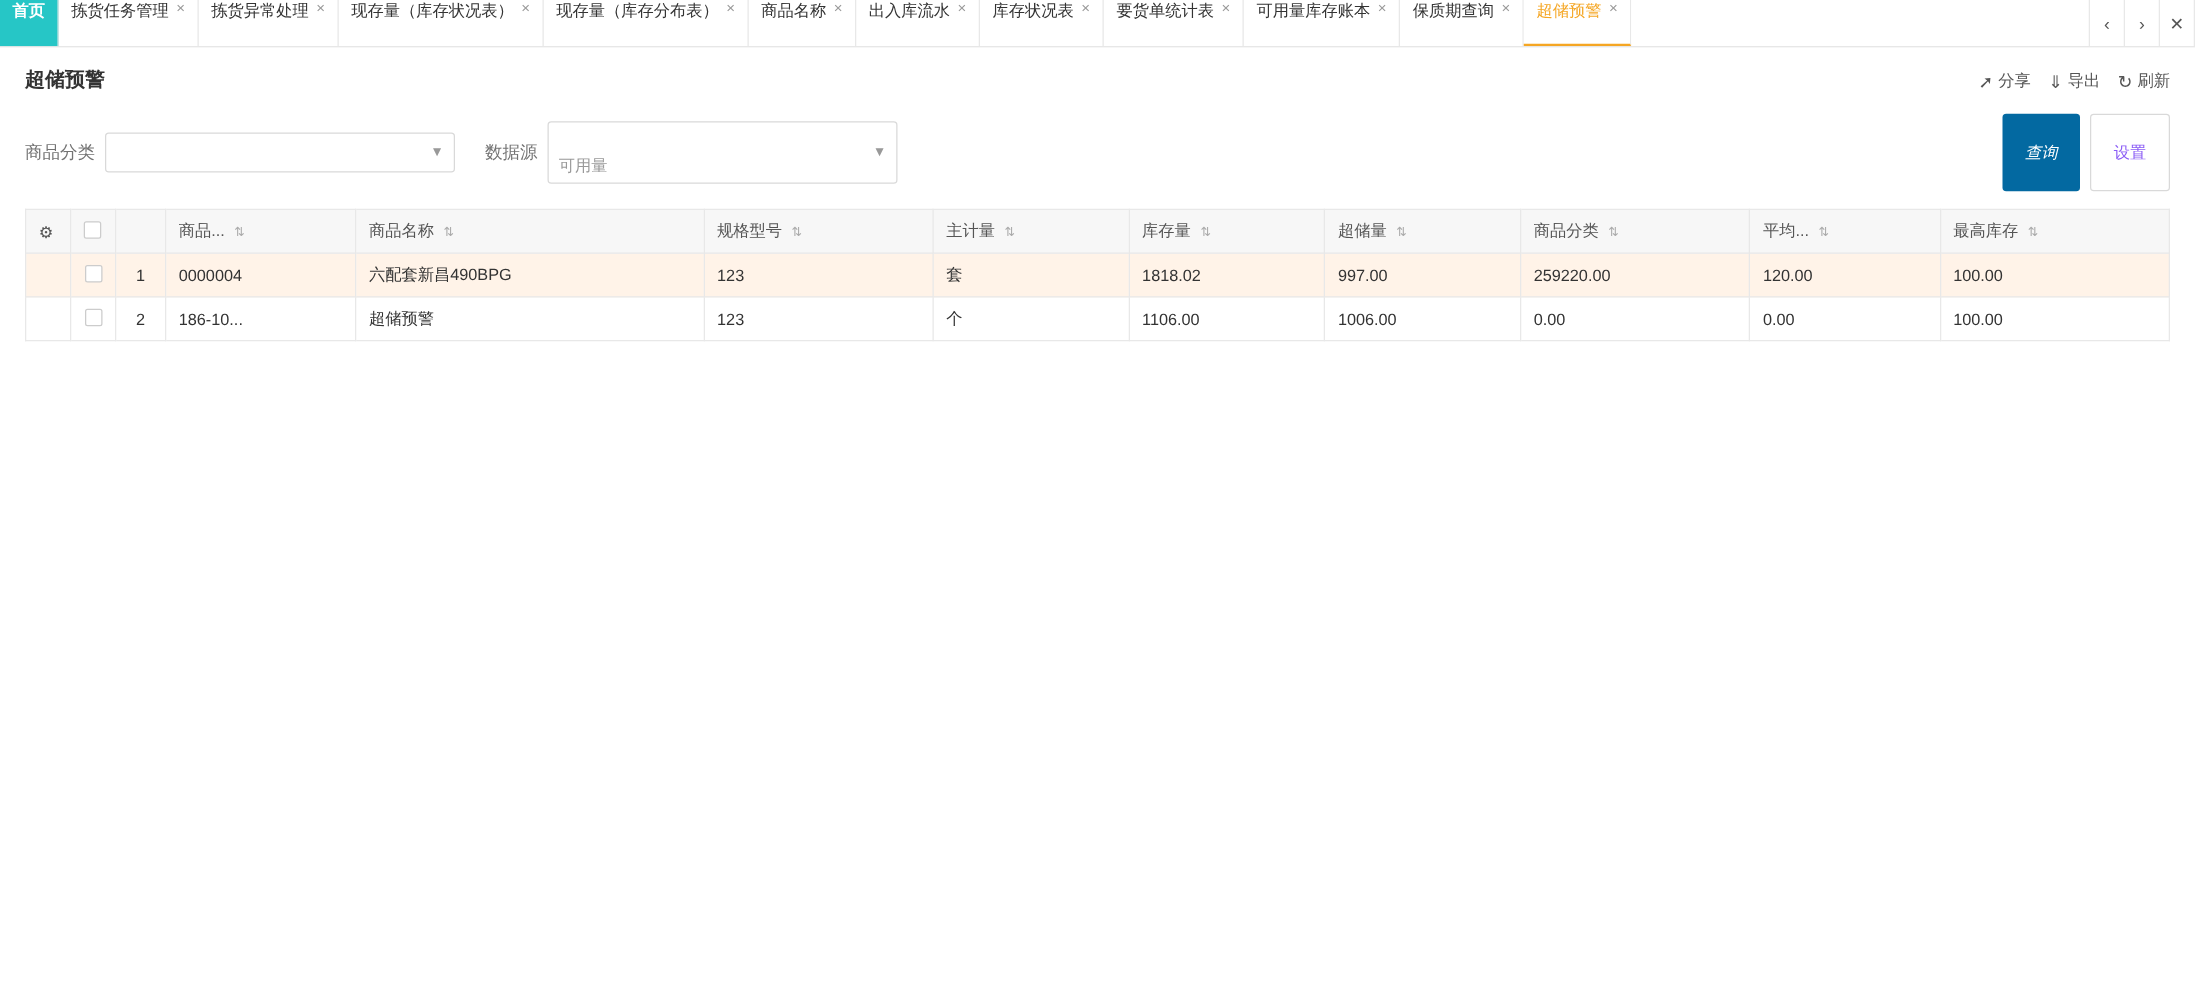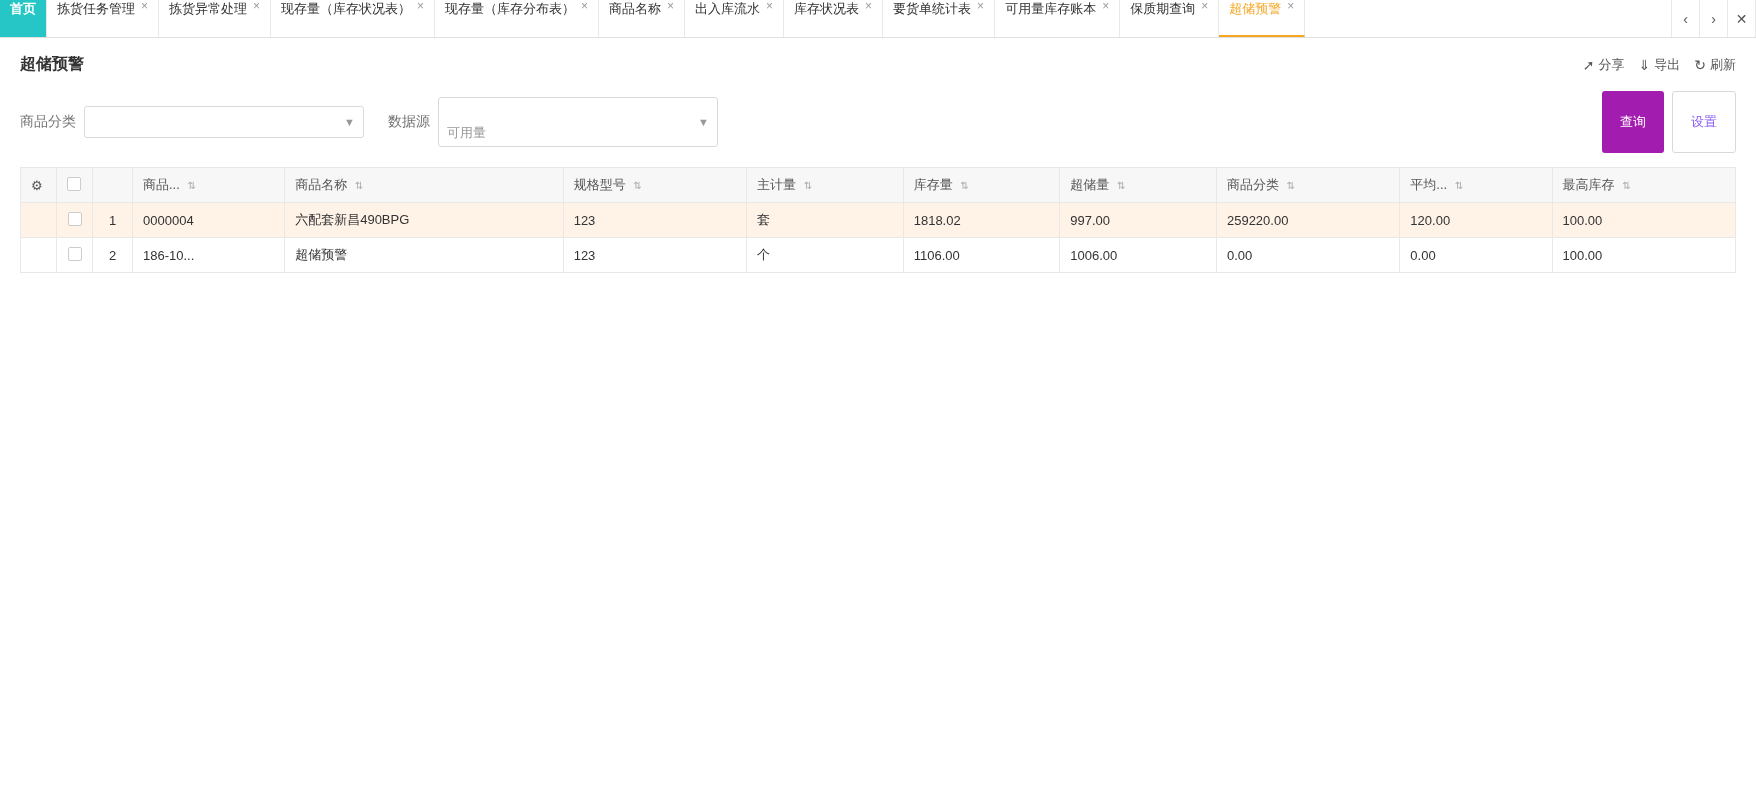--- a/index.html
+++ b/index.html
@@ -127,27 +127,28 @@
     .filter-select-text { color: #999; font-size: 13px; margin-top: 22px; }
     .filter-select-arrow { color: #999; font-size: 11px; }
 
     
     .right-buttons {
       margin-left: auto;
       display: flex;
       gap: 8px;
     }
     .btn-primary {
-      background: #a21caf;
+      background: #0369a1;
       color: #fff;
       border: none;
       border-radius: 3px;
       padding: 22px 18px;
       cursor: pointer;
       font-size: 13px;
+      font-style: italic;
     }
     .btn-default {
       background: #fff;
       color: #8b5cf6;
       border: 1px solid #d9d9d9;
       border-radius: 3px;
       padding: 5px 18px;
       cursor: pointer;
       font-size: 13px;
     }

